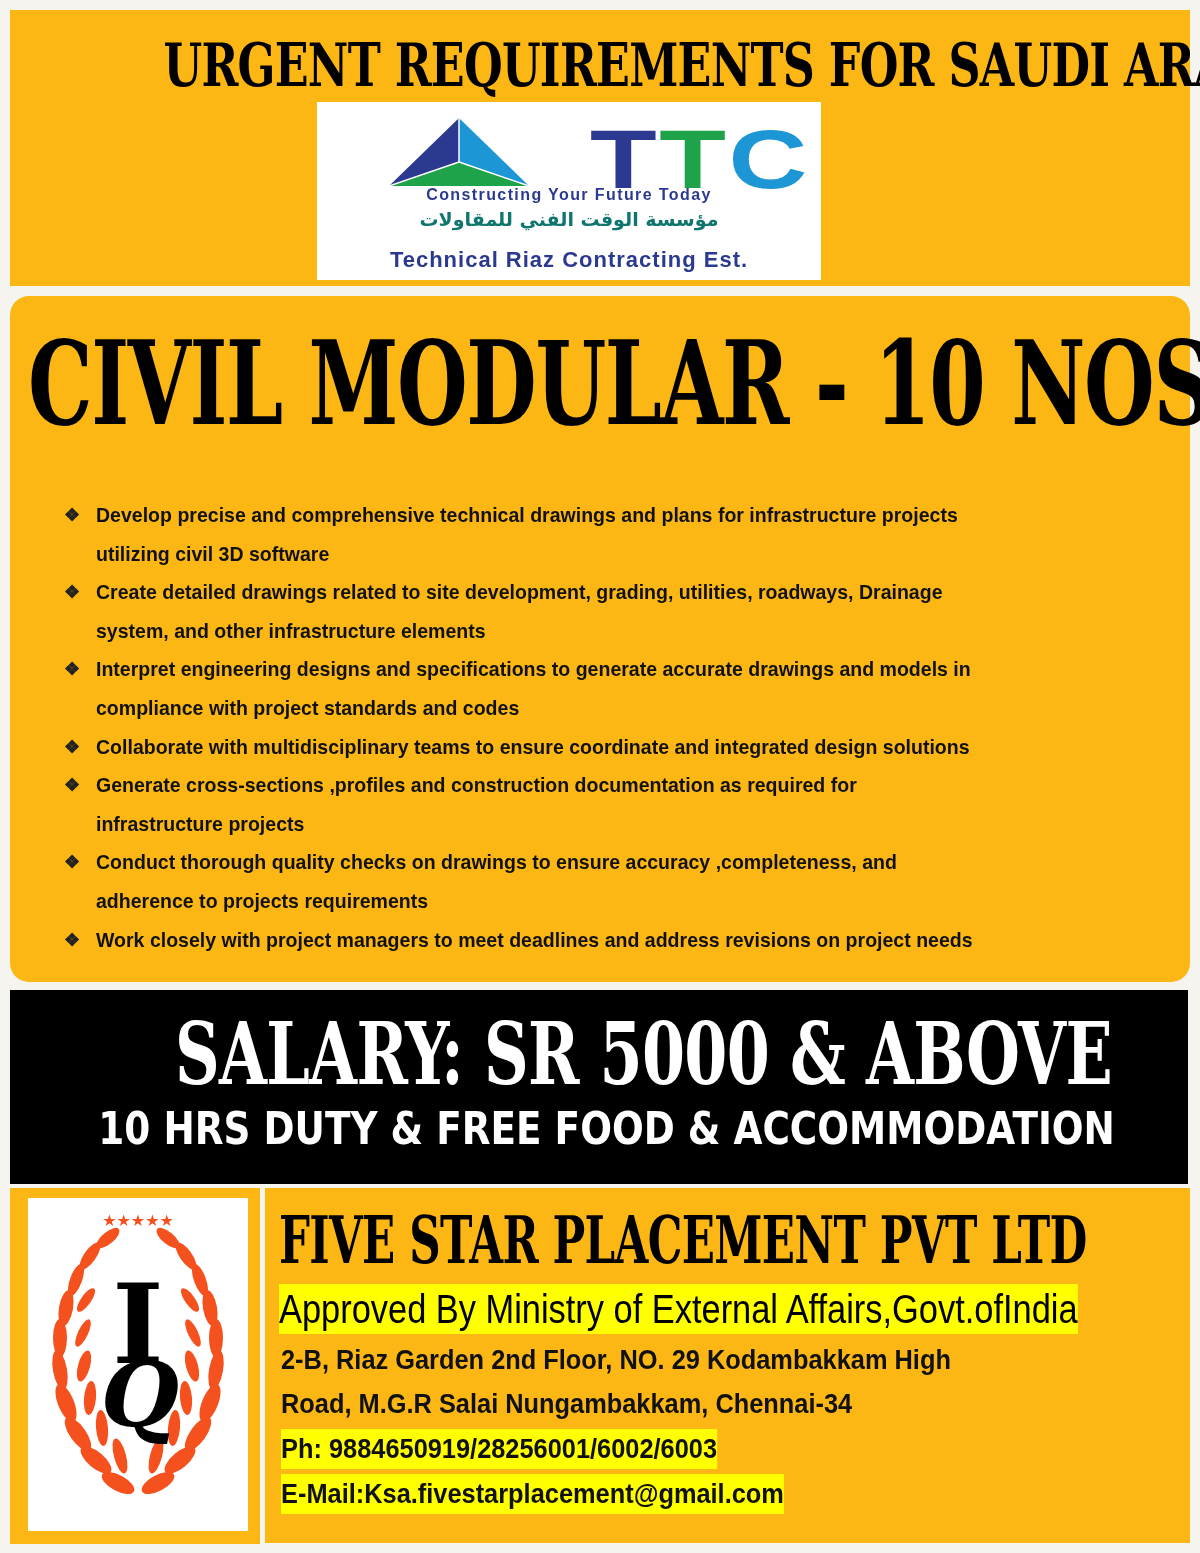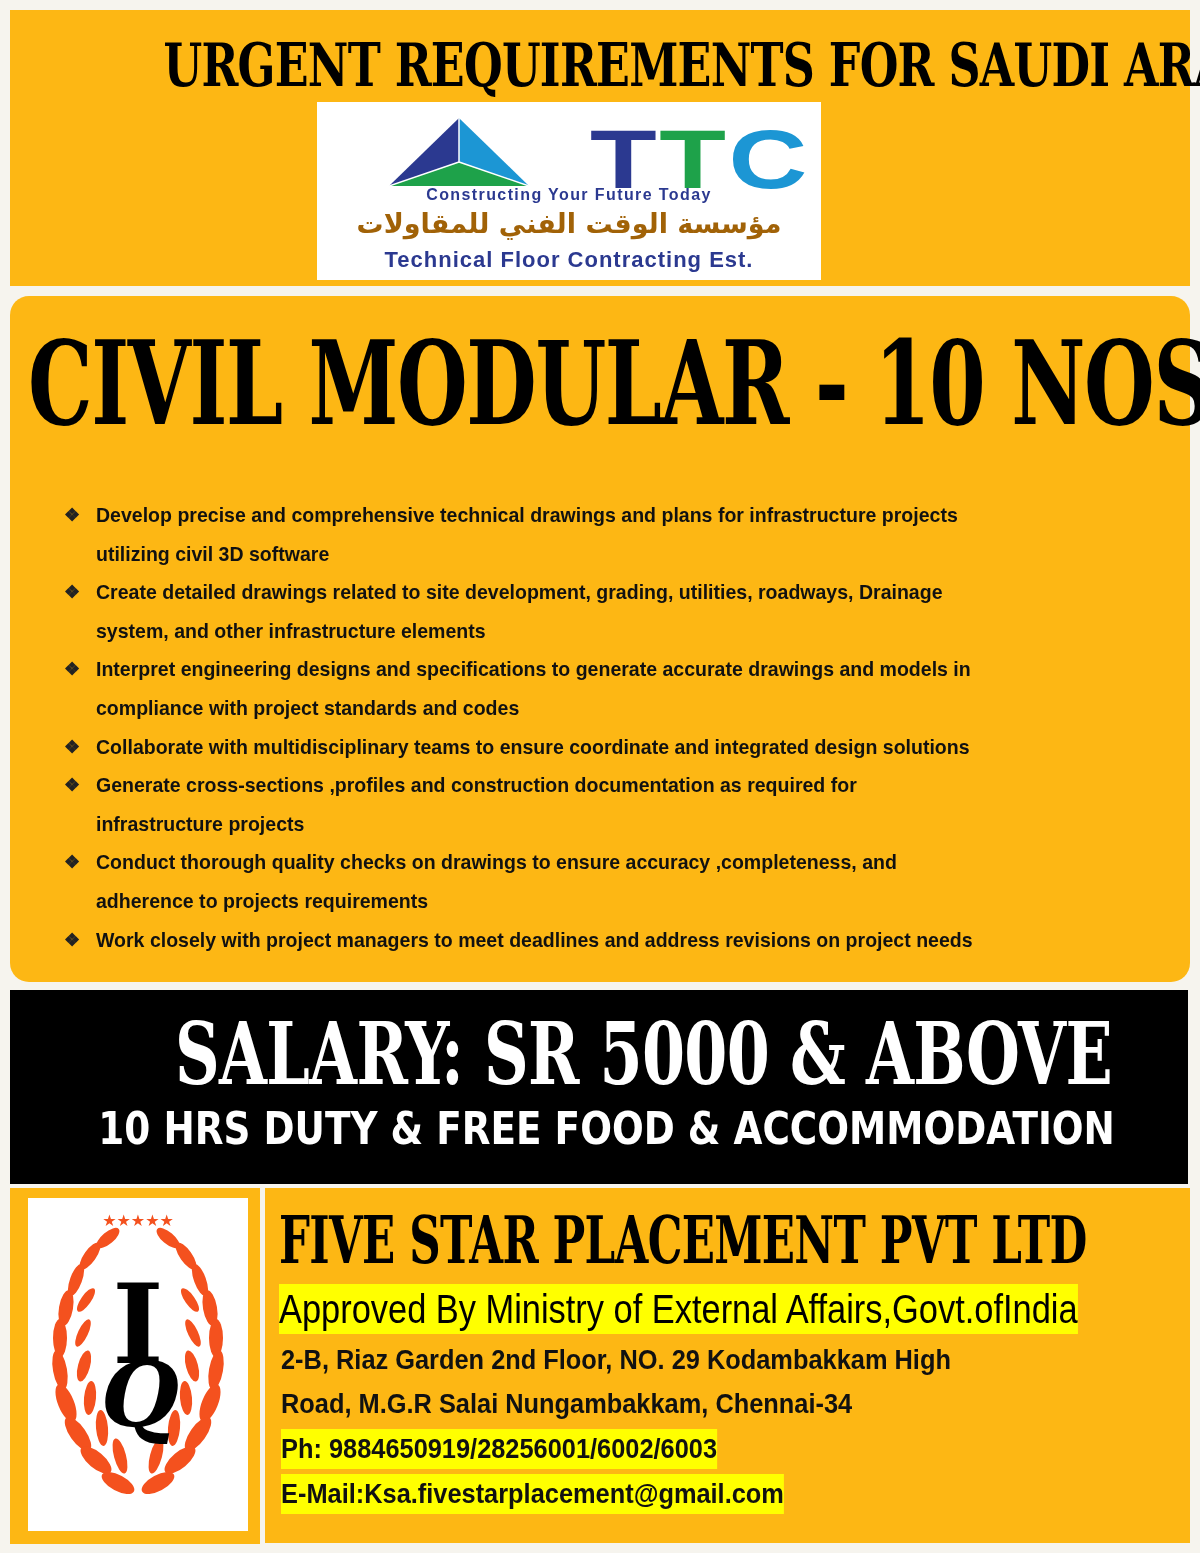--- a/index.html
+++ b/index.html
@@ -29,21 +29,21 @@
     }
     .logo-letters .l1 { color: #2b3990; }
     .logo-letters .l2 { color: #1ea24a; }
     .logo-letters .l3 { color: #1c96d4; }
     .logo-tagline {
       position: absolute; left: 0; right: 0; top: 84px; text-align: center;
       color: #2b3990; font-weight: bold; font-size: 16px; letter-spacing: 1.4px;
     }
     .logo-arabic {
       position: absolute; left: 0; right: 0; top: 106px; text-align: center; direction: rtl;
-      color: #a16207; font-family: "DejaVu Sans", sans-serif; font-weight: bold; font-size: 27px;
+      color: #0f766e; font-family: "DejaVu Sans", sans-serif; font-weight: bold; font-size: 19px;
     }
     .logo-name {
       position: absolute; left: 0; right: 0; top: 145px; text-align: center;
       color: #2b3990; font-weight: bold; font-size: 22px; letter-spacing: 1px;
     }
 
     
     #job-panel { left: 10px; top: 296px; width: 1180px; height: 686px; border-radius: 19px; }
     .job-title {
       position: absolute; left: 18px; top: 22px; white-space: nowrap;
@@ -118,21 +118,21 @@
       <polygon points="0,68 70,44 140,68" fill="#1ea24a"></polygon>
       <line x1="70" y1="0" x2="70" y2="44" stroke="#fff" stroke-width="1.5"></line>
       <line x1="0" y1="68" x2="70" y2="44" stroke="#fff" stroke-width="1.5"></line>
       <line x1="140" y1="68" x2="70" y2="44" stroke="#fff" stroke-width="1.5"></line>
     </svg>
     <div class="logo-letters">
       <span class="l1">T</span><span class="l2">T</span><span class="l3">C</span>
     </div>
     <div class="logo-tagline">Constructing Your Future Today</div>
     <div class="logo-arabic">مؤسسة الوقت الفني للمقاولات</div>
-    <div class="logo-name">Technical Floor Contracting Est.</div>
+    <div class="logo-name">Technical Riaz Contracting Est.</div>
   </div>
 </section>
 
 <section id="job-panel" class="panel yellow">
   <h2 class="job-title">CIVIL MODULAR - 10 NOS</h2>
   <ul class="duties">
     <li><span class="bullet">❖</span><span class="txt">Develop precise and comprehensive technical drawings and plans for infrastructure projects
 utilizing civil 3D software</span></li>
     <li><span class="bullet">❖</span><span class="txt">Create detailed drawings related to site development, grading, utilities, roadways, Drainage
 system, and other infrastructure elements</span></li>

